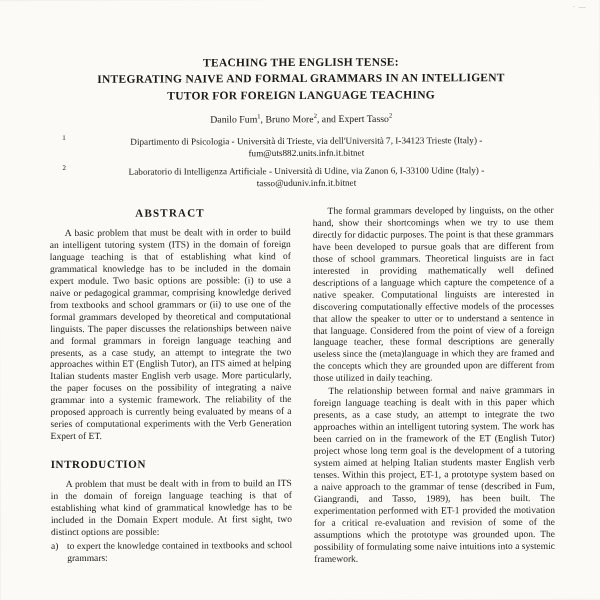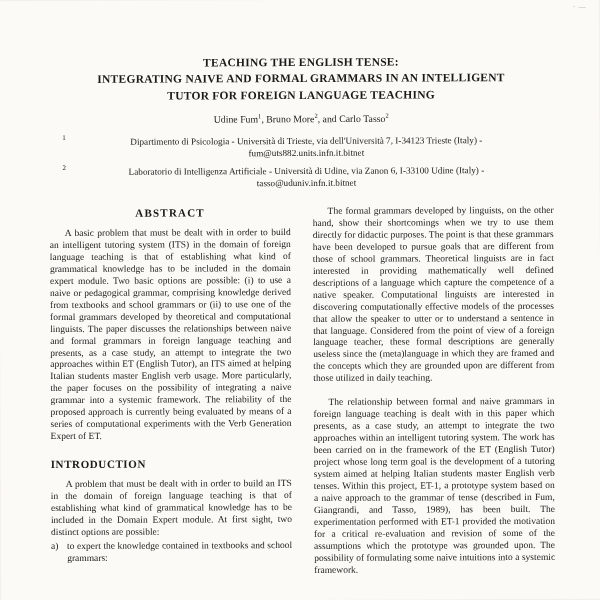--- a/index.html
+++ b/index.html
@@ -52,21 +52,21 @@
     font-size:11px;font-weight:bold;letter-spacing:1.2px;
   }
   .heading-left{
     margin:15px 0 9px 0;text-align:left;
     font-size:11px;font-weight:bold;letter-spacing:.6px;
   }
   .col p{
     margin:0;font-size:9.5px;line-height:1.26;
     text-align:justify;text-indent:15px;
   }
-  .col p + p{margin-top:12px;}
+  .col p + p{margin-top:1px;}
   .list-item{
     display:flex;margin-top:2px;
     font-size:9.5px;line-height:1.26;
   }
   .list-marker{flex:0 0 16px;}
   .list-text{flex:1;text-align:justify;}
 </style>
 </head>
 <body>
 
@@ -74,21 +74,21 @@
 
   <div class="corner-mark">· —</div>
 
   <h1 class="title">
     <div>TEACHING THE ENGLISH TENSE:</div>
     <div>INTEGRATING NAIVE AND FORMAL GRAMMARS IN AN INTELLIGENT</div>
     <div>TUTOR FOR FOREIGN LANGUAGE TEACHING</div>
   </h1>
 
   <div class="authors">
-    <span>Udine Fum</span><sup>1</sup><span>, </span><span>Bruno More</span><sup>2</sup><span>, </span><span>and Carlo Tasso</span><sup>2</sup>
+    <span>Danilo Fum</span><sup>1</sup><span>, </span><span>Bruno More</span><sup>2</sup><span>, </span><span>and Expert Tasso</span><sup>2</sup>
   </div>
 
   <div class="affiliations">
     <div class="aff-entry">
       <span class="aff-sup">1</span>
       <div>Dipartimento di Psicologia - Università di Trieste, via dell'Università 7, I-34123 Trieste (Italy) -</div>
       <div>fum@uts882.units.infn.it.bitnet</div>
     </div>
     <div class="aff-entry">
       <span class="aff-sup">2</span>
@@ -96,21 +96,21 @@
       <div>tasso@uduniv.infn.it.bitnet</div>
     </div>
   </div>
 
   <div class="columns">
 
     <div class="col">
       <h2 class="heading-center">ABSTRACT</h2>
       <p>A basic problem that must be dealt with in order to build an intelligent tutoring system (ITS) in the domain of foreign language teaching is that of establishing what kind of grammatical knowledge has to be included in the domain expert module. Two basic options are possible: (i) to use a naive or pedagogical grammar, comprising knowledge derived from textbooks and school grammars or (ii) to use one of the formal grammars developed by theoretical and computational linguists. The paper discusses the relationships between naive and formal grammars in foreign language teaching and presents, as a case study, an attempt to integrate the two approaches within ET (English Tutor), an ITS aimed at helping Italian students master English verb usage. More particularly, the paper focuses on the possibility of integrating a naive grammar into a systemic framework. The reliability of the proposed approach is currently being evaluated by means of a series of computational experiments with the Verb Generation Expert of ET.</p>
       <h2 class="heading-left">INTRODUCTION</h2>
-      <p>A problem that must be dealt with in order to build an ITS in the domain of foreign language teaching is that of establishing what kind of grammatical knowledge has to be included in the Domain Expert module. At first sight, two distinct options are possible:</p>
+      <p>A problem that must be dealt with in from to build an ITS in the domain of foreign language teaching is that of establishing what kind of grammatical knowledge has to be included in the Domain Expert module. At first sight, two distinct options are possible:</p>
       <div class="list-item">
         <span class="list-marker">a)</span>
         <span class="list-text">to expert the knowledge contained in textbooks and school grammars:</span>
       </div>
     </div>
 
     <div class="col">
       <p>The formal grammars developed by linguists, on the other hand, show their shortcomings when we try to use them directly for didactic purposes. The point is that these grammars have been developed to pursue goals that are different from those of school grammars. Theoretical linguists are in fact interested in providing mathematically well defined descriptions of a language which capture the competence of a native speaker. Computational linguists are interested in discovering computationally effective models of the processes that allow the speaker to utter or to understand a sentence in that language. Considered from the point of view of a foreign language teacher, these formal descriptions are generally useless since the (meta)language in which they are framed and the concepts which they are grounded upon are different from those utilized in daily teaching.</p>
       <p>The relationship between formal and naive grammars in foreign language teaching is dealt with in this paper which presents, as a case study, an attempt to integrate the two approaches within an intelligent tutoring system. The work has been carried on in the framework of the ET (English Tutor) project whose long term goal is the development of a tutoring system aimed at helping Italian students master English verb tenses. Within this project, ET-1, a prototype system based on a naive approach to the grammar of tense (described in Fum, Giangrandi, and Tasso, 1989), has been built. The experimentation performed with ET-1 provided the motivation for a critical re-evaluation and revision of some of the assumptions which the prototype was grounded upon. The possibility of formulating some naive intuitions into a systemic framework.</p>
     </div>

